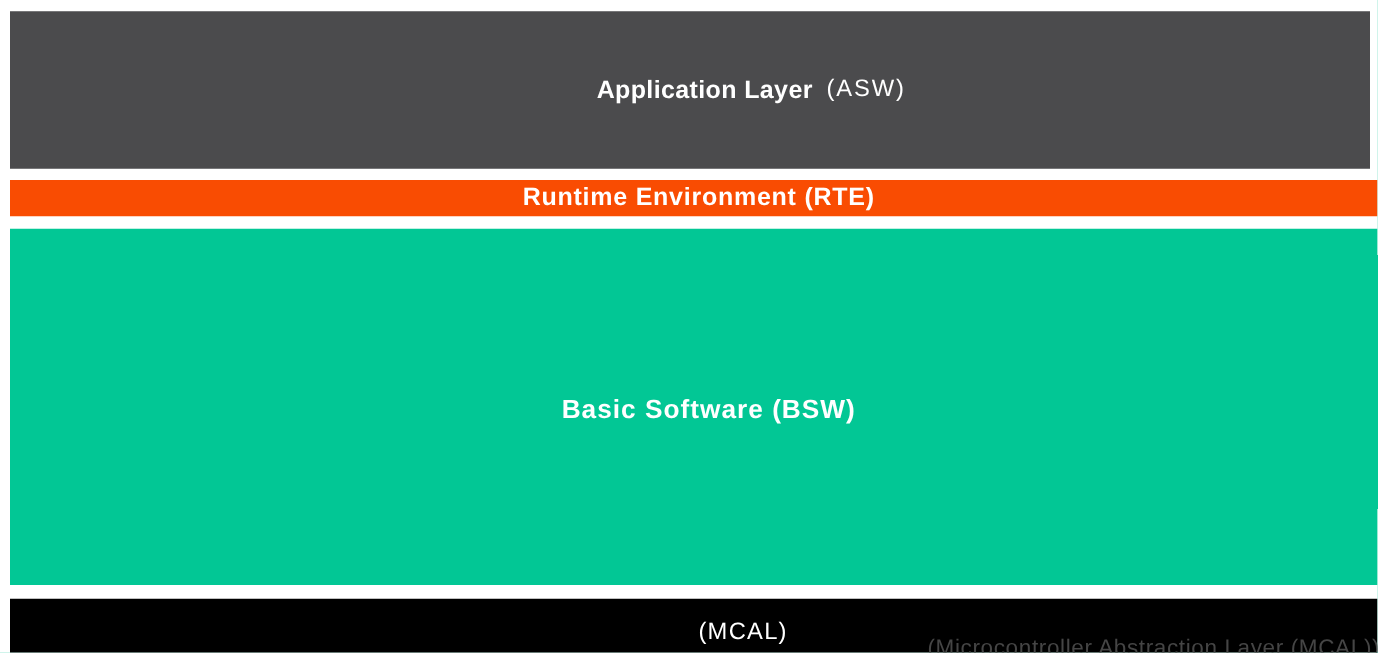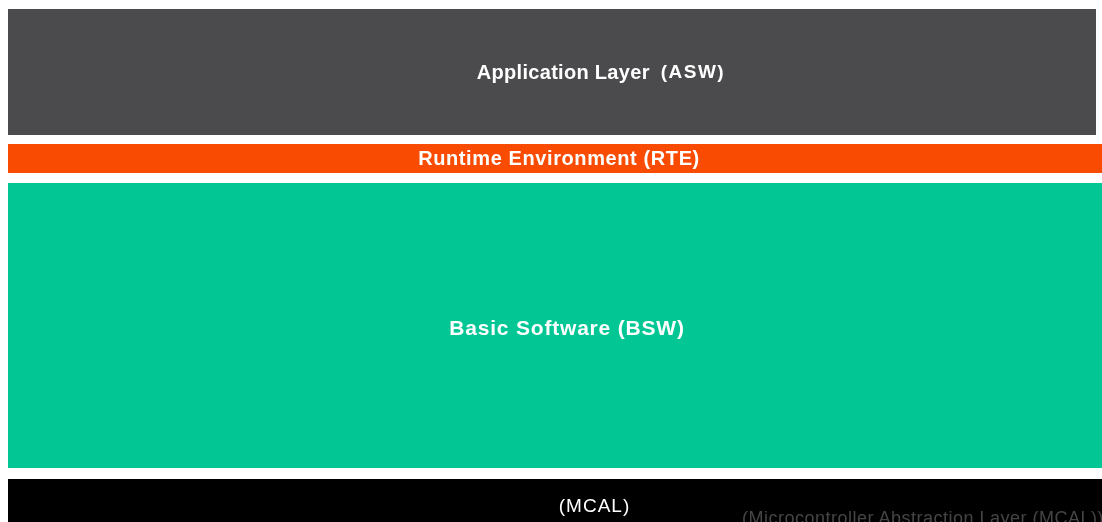--- a/index.html
+++ b/index.html
@@ -34,21 +34,21 @@
     background: #4b4b4d;
     padding-left: 98px; 
   }
   .layer-asw .name {
     font-size: 20px;
     font-weight: 600;
     letter-spacing: 0.3px;
   }
   .layer-asw .abbr {
     font-size: 19px;
-    font-weight: 700;
+    font-weight: 400;
     margin-left: 11px;
     letter-spacing: 1.5px;
   }
   
   .layer-rte {
     top: 144px;
     width: 1094px;   
     height: 29px;
     background: #f94c02;
     padding-left: 8px;

